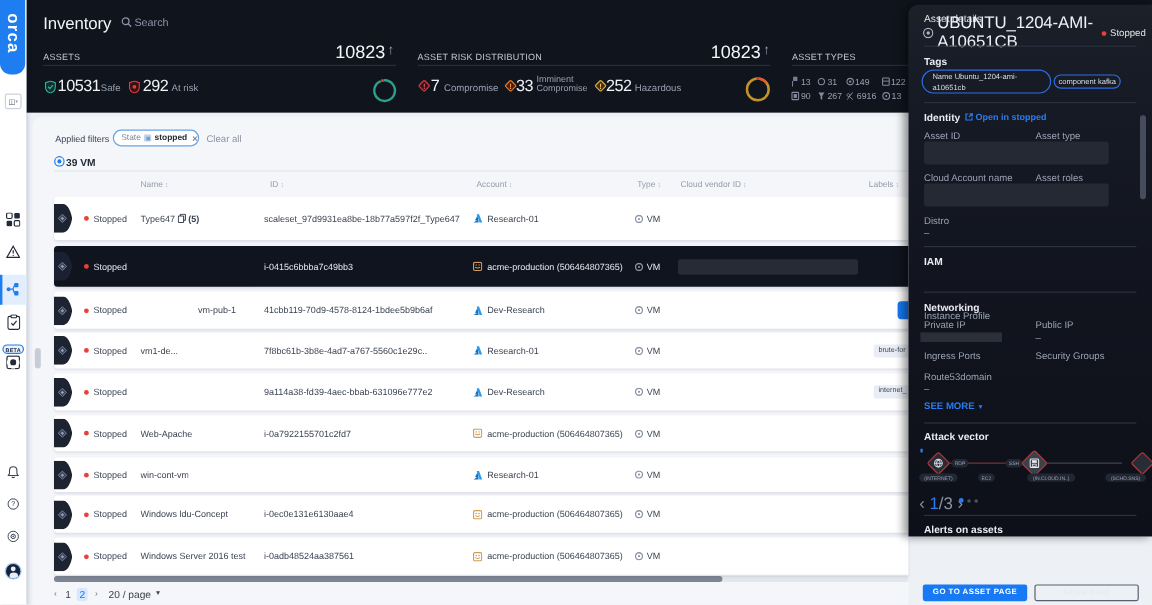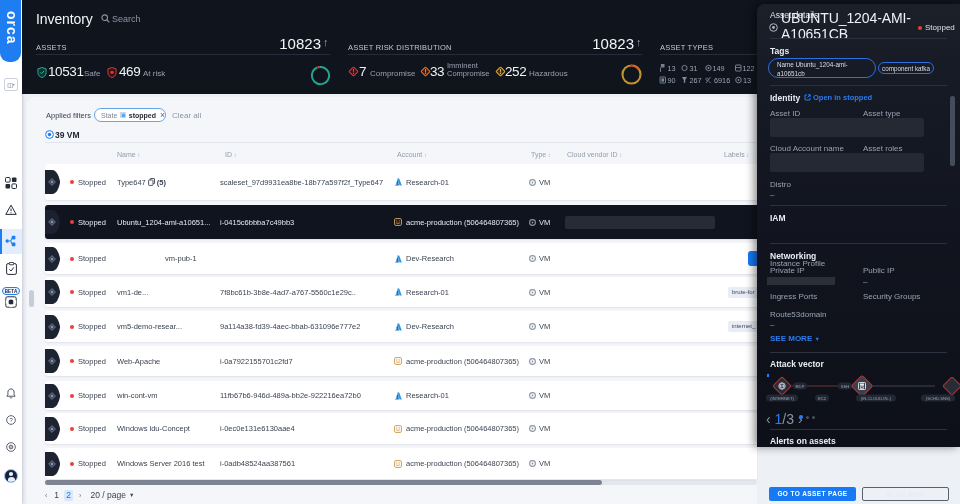--- a/index.html
+++ b/index.html
@@ -68,21 +68,21 @@
   <svg class="abs" style="left:37px;top:67px;" width="10" height="11" viewBox="0 0 11 12">
       <path d="M5.5 0.5 L10 2 V6 C10 9 8 10.8 5.5 11.5 C3 10.8 1 9 1 6 V2 Z" fill="#11312f" stroke="#2eb5a0" stroke-width="1"></path>
       <path d="M3.4 5.8 L5 7.4 L7.8 4.2" fill="none" stroke="#2eb5a0" stroke-width="1.1"></path>
     </svg>
   <div class="abs statnum" style="left:48px;top:64px;">10531</div>
   <div class="abs statlab" style="left:84px;top:69px;">Safe</div>
   <svg class="abs" style="left:107px;top:67px;" width="10" height="11" viewBox="0 0 11 12">
       <path d="M5.5 0.5 L10 2 V6 C10 9 8 10.8 5.5 11.5 C3 10.8 1 9 1 6 V2 Z" fill="#3a1216" stroke="#e0403d" stroke-width="1"></path>
       <circle cx="5.5" cy="5.8" r="1.7" fill="#e0403d"></circle>
     </svg>
-  <div class="abs statnum" style="left:119px;top:64px;">469</div>
+  <div class="abs statnum" style="left:119px;top:64px;">292</div>
   <div class="abs statlab" style="left:143px;top:69px;">At risk</div>
   <svg class="abs" style="left:310px;top:65px;" width="21" height="21" viewBox="0 0 20 20">
     <path d="M9.43 1.82 A8.2 8.2 0 1 1 6.93 2.4" fill="none" stroke="#2aa18c" stroke-width="1.9"></path>
     <rect x="7.2" y="0.9" width="2.2" height="2.2" rx="0.5" fill="#e0403d"></rect>
   </svg>
 
   <div class="abs sect-label" style="left:348px;top:43px;">ASSET RISK DISTRIBUTION</div>
   <div class="abs bignum" style="left:534px;top:35px;width:100px;text-align:right;">10823</div>
   <div class="abs" style="left:636px;top:36px;font-size:11px;color:#98a1b2;">↑</div>
   <div class="abs hr-dark" style="left:348px;top:54px;width:294px;"></div>
@@ -275,21 +275,20 @@
           </svg>
           <svg class="di" width="8" height="8" viewBox="0 0 10 10">
             <path d="M5 0.7 L9.3 5 L5 9.3 L0.7 5 Z" fill="#39435a" stroke="#7e8ba0" stroke-width="0.9"></path>
             <path d="M5 3.2 L6.8 5 L5 6.8 L3.2 5 Z" fill="#95a1b5"></path>
           </svg>
         </div>
         <div class="cell" style="left:25px;">
           <span class="sdot"></span>
           <span style="font-weight:500;">Stopped</span>
         </div>
-        <div class="cell" style="left:72px;max-width:105px;overflow:hidden;">Ubuntu_1204-ami-a10651...</div>
         <div class="cell" style="left:175px;">i-0415c6bbba7c49bb3</div>
         <div class="cell" style="left:349px;"><svg width="8" height="8" viewBox="0 0 8 8" style="margin-right:4px;flex:none;">
             <rect x="0.6" y="0.6" width="6.8" height="6.8" rx="1.2" fill="none" stroke="#cf9d5a" stroke-width="1"></rect>
             <path d="M2 4.6 C2.8 5.6 5.2 5.6 6 4.6" fill="none" stroke="#cf9d5a" stroke-width="0.9"></path>
             <circle cx="2.8" cy="2.9" r="0.6" fill="#d98a2b"></circle>
             <circle cx="5.2" cy="2.9" r="0.6" fill="#d98a2b"></circle>
           </svg>acme-production (506464807365)</div>
         <div class="cell" style="left:484px;"><svg width="7" height="7" viewBox="0 0 7 7" style="margin-right:3px;flex:none;">
             <circle cx="3.5" cy="3.5" r="2.9" fill="none" stroke="#8b94a6" stroke-width="1.1"></circle>
             <circle cx="3.5" cy="3.5" r="0.9" fill="#8b94a6"></circle>
@@ -304,20 +303,21 @@
           <svg class="di" width="8" height="8" viewBox="0 0 10 10">
             <path d="M5 0.7 L9.3 5 L5 9.3 L0.7 5 Z" fill="#39435a" stroke="#7e8ba0" stroke-width="0.9"></path>
             <path d="M5 3.2 L6.8 5 L5 6.8 L3.2 5 Z" fill="#95a1b5"></path>
           </svg>
         </div>
         <div class="cell" style="left:25px;">
           <span class="sdot"></span>
           <span style="font-weight:500;">Stopped</span>
         </div>
         <div class="cell" style="left:72px;max-width:105px;overflow:hidden;margin-left:48px;">vm-pub-1</div>
+        <div class="cell" style="left:175px;">41cbb119-70d9-4578-8124-1bdee5b9b6af</div>
         <div class="cell" style="left:349px;"><svg width="8" height="8" viewBox="0 0 8 8" style="margin-right:4px;flex:none;">
             <path d="M3.2 0.5 L5.2 0.5 L7.8 7.5 L5.6 7.5 Z" fill="#2b98e8"></path>
             <path d="M3.9 1.5 L1.9 5.6 L3.4 5.8 L0.6 7.5 L4.9 7.5 Z" fill="#1173c4"></path>
           </svg>Dev-Research</div>
         <div class="cell" style="left:484px;"><svg width="7" height="7" viewBox="0 0 7 7" style="margin-right:3px;flex:none;">
             <circle cx="3.5" cy="3.5" r="2.9" fill="none" stroke="#8b94a6" stroke-width="1.1"></circle>
             <circle cx="3.5" cy="3.5" r="0.9" fill="#8b94a6"></circle>
           </svg>VM</div>
         <div style="position:absolute;left:703px;top:8px;width:9px;height:15px;background:#1779f3;border-radius:3px 0 0 3px;"></div>
       </div>
@@ -354,21 +354,20 @@
           </svg>
           <svg class="di" width="8" height="8" viewBox="0 0 10 10">
             <path d="M5 0.7 L9.3 5 L5 9.3 L0.7 5 Z" fill="#39435a" stroke="#7e8ba0" stroke-width="0.9"></path>
             <path d="M5 3.2 L6.8 5 L5 6.8 L3.2 5 Z" fill="#95a1b5"></path>
           </svg>
         </div>
         <div class="cell" style="left:25px;">
           <span class="sdot"></span>
           <span style="font-weight:500;">Stopped</span>
         </div>
-        <div class="cell" style="left:72px;max-width:105px;overflow:hidden;">vm5-demo-resear...</div>
         <div class="cell" style="left:175px;">9a114a38-fd39-4aec-bbab-631096e777e2</div>
         <div class="cell" style="left:349px;"><svg width="8" height="8" viewBox="0 0 8 8" style="margin-right:4px;flex:none;">
             <path d="M3.2 0.5 L5.2 0.5 L7.8 7.5 L5.6 7.5 Z" fill="#2b98e8"></path>
             <path d="M3.9 1.5 L1.9 5.6 L3.4 5.8 L0.6 7.5 L4.9 7.5 Z" fill="#1173c4"></path>
           </svg>Dev-Research</div>
         <div class="cell" style="left:484px;"><svg width="7" height="7" viewBox="0 0 7 7" style="margin-right:3px;flex:none;">
             <circle cx="3.5" cy="3.5" r="2.9" fill="none" stroke="#8b94a6" stroke-width="1.1"></circle>
             <circle cx="3.5" cy="3.5" r="0.9" fill="#8b94a6"></circle>
           </svg>VM</div>
         <div style="position:absolute;left:683px;top:10px;width:29px;height:11px;background:#e9edf5;border-radius:2px 0 0 2px;font-size:6px;color:#3f4657;line-height:11px;padding-left:4px;overflow:hidden;white-space:nowrap;">internet_</div>
@@ -408,21 +407,20 @@
           <svg class="di" width="8" height="8" viewBox="0 0 10 10">
             <path d="M5 0.7 L9.3 5 L5 9.3 L0.7 5 Z" fill="#39435a" stroke="#7e8ba0" stroke-width="0.9"></path>
             <path d="M5 3.2 L6.8 5 L5 6.8 L3.2 5 Z" fill="#95a1b5"></path>
           </svg>
         </div>
         <div class="cell" style="left:25px;">
           <span class="sdot"></span>
           <span style="font-weight:500;">Stopped</span>
         </div>
         <div class="cell" style="left:72px;max-width:105px;overflow:hidden;">win-cont-vm</div>
-        <div class="cell" style="left:175px;">11fb67b6-946d-489a-bb2e-922216ea72b0</div>
         <div class="cell" style="left:349px;"><svg width="8" height="8" viewBox="0 0 8 8" style="margin-right:4px;flex:none;">
             <path d="M3.2 0.5 L5.2 0.5 L7.8 7.5 L5.6 7.5 Z" fill="#2b98e8"></path>
             <path d="M3.9 1.5 L1.9 5.6 L3.4 5.8 L0.6 7.5 L4.9 7.5 Z" fill="#1173c4"></path>
           </svg>Research-01</div>
         <div class="cell" style="left:484px;"><svg width="7" height="7" viewBox="0 0 7 7" style="margin-right:3px;flex:none;">
             <circle cx="3.5" cy="3.5" r="2.9" fill="none" stroke="#8b94a6" stroke-width="1.1"></circle>
             <circle cx="3.5" cy="3.5" r="0.9" fill="#8b94a6"></circle>
           </svg>VM</div>
       </div>
       <div class="row" style="top:413px;left:45px;height:31px;">

